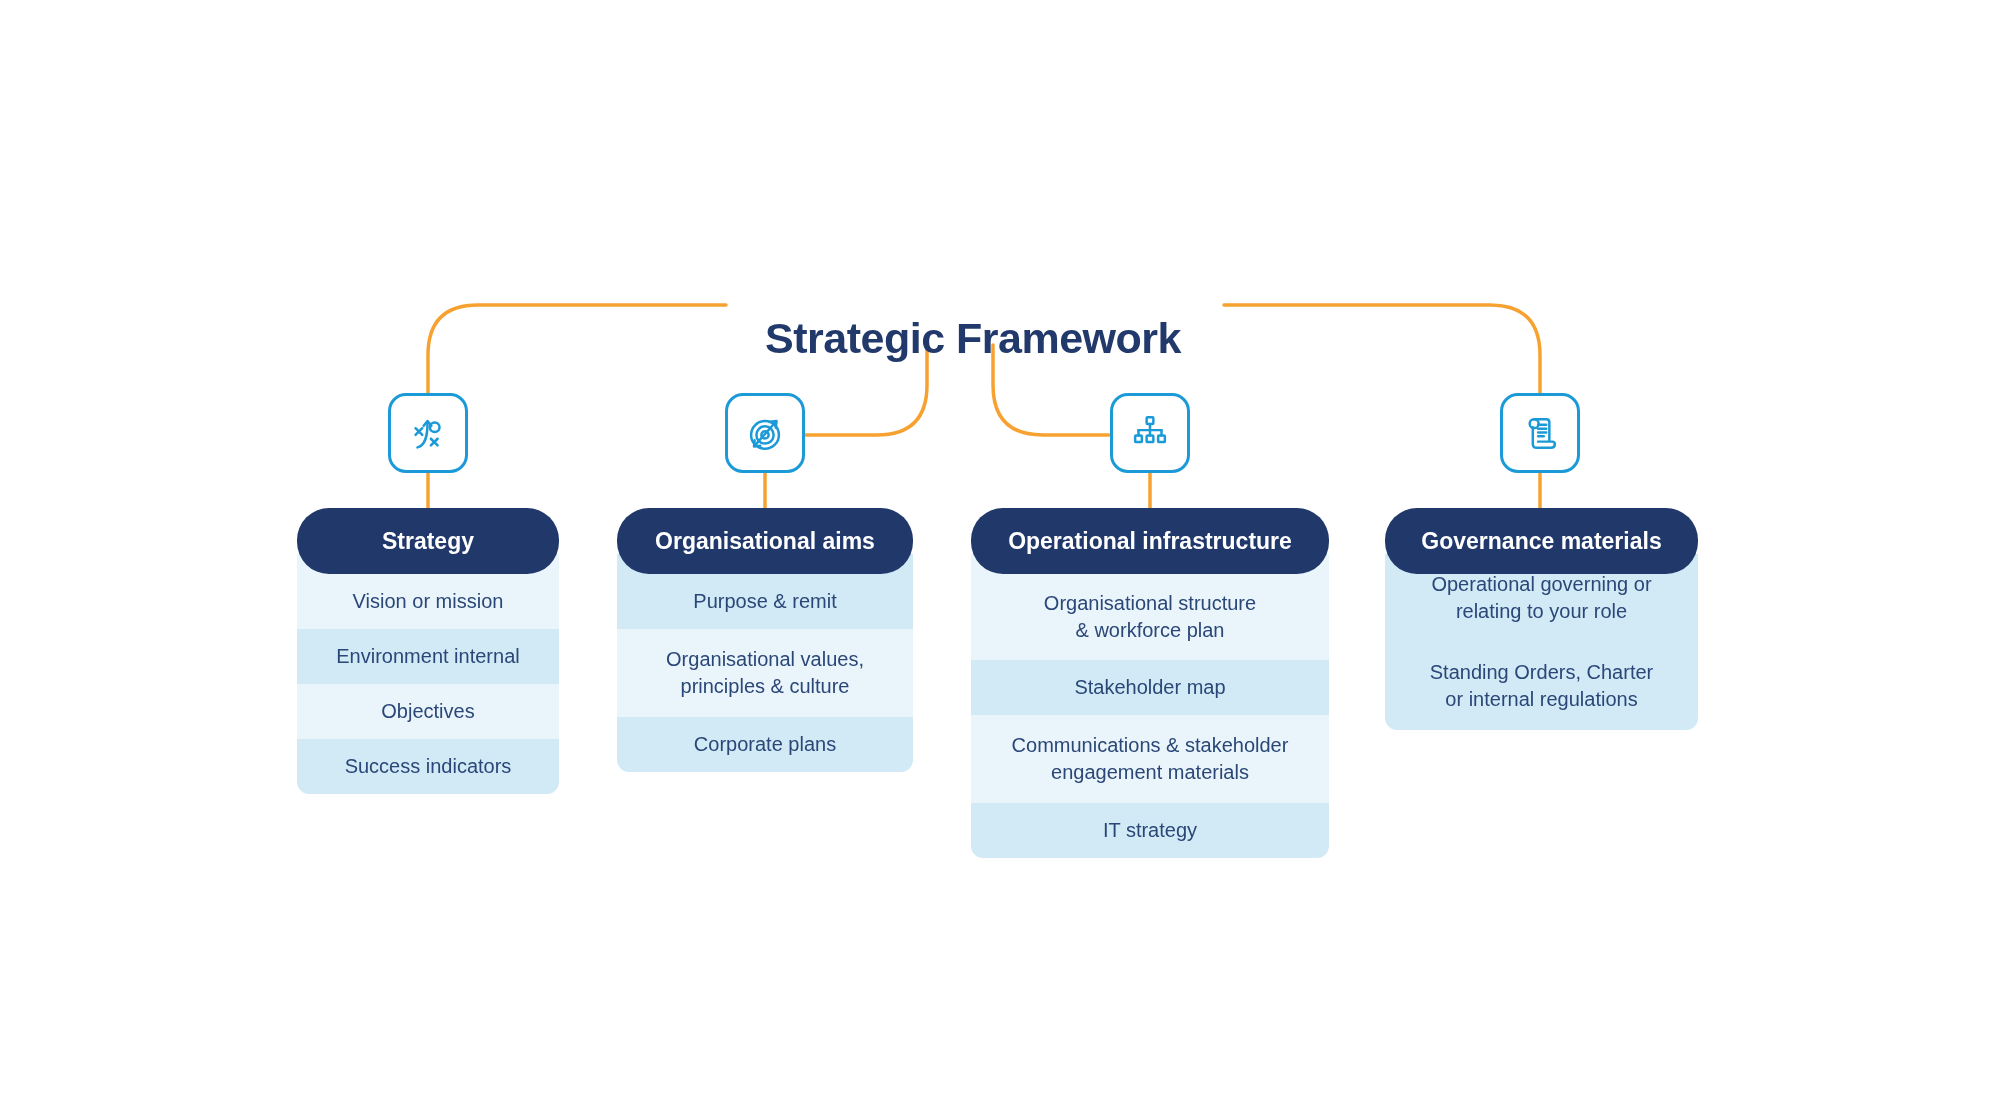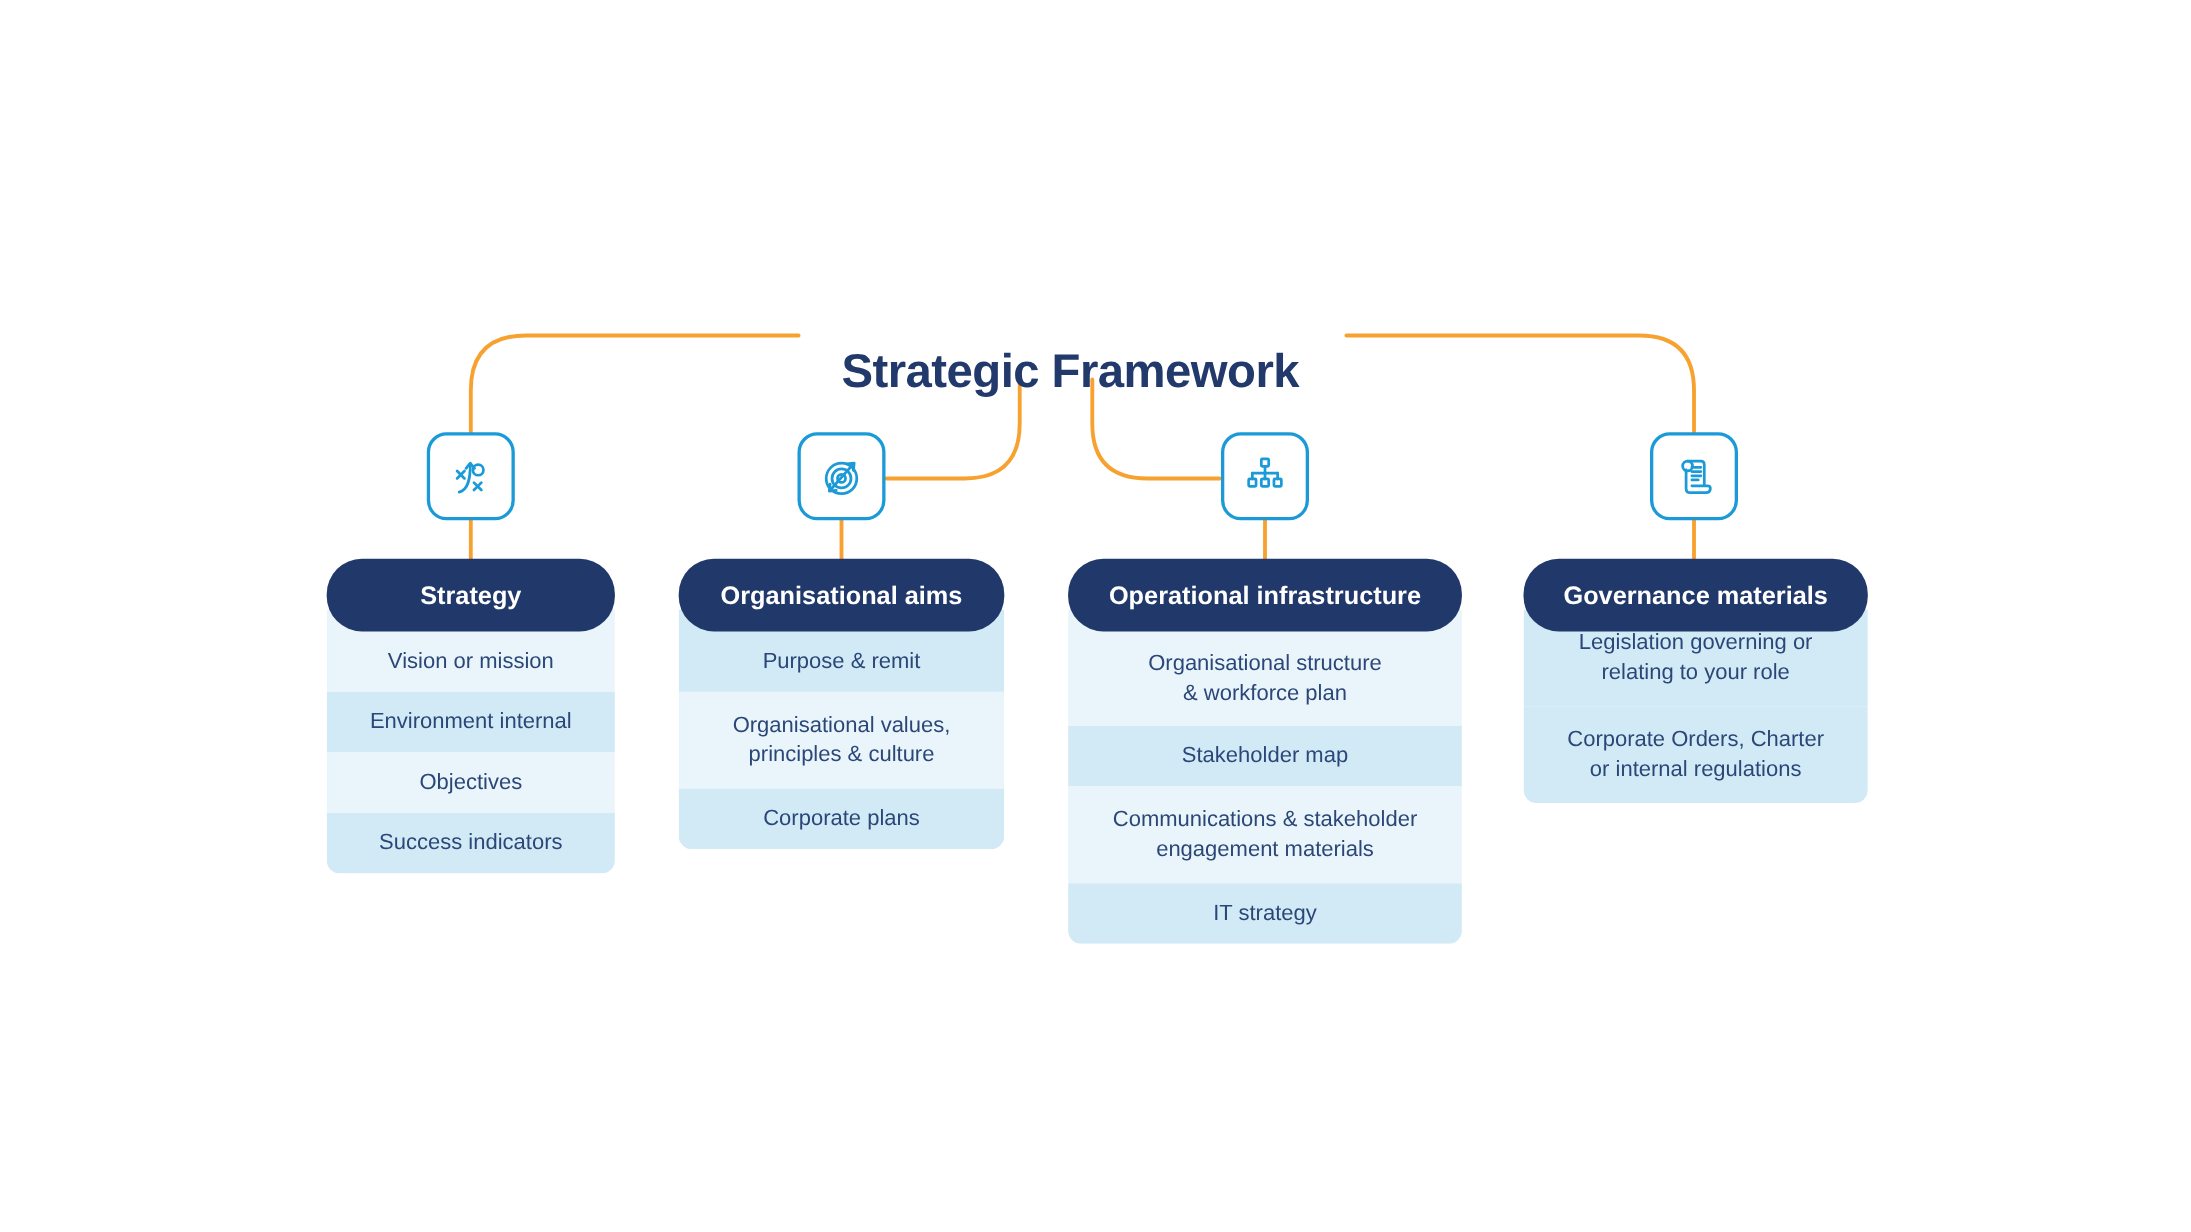--- a/index.html
+++ b/index.html
@@ -191,23 +191,23 @@
       <div class="row row--dark row--h1">
         <span>IT strategy</span>
       </div>
     </div>
   </div>
 
   <div class="col" style="left:1385px;width:313px;">
     <div class="col-header">Governance materials</div>
     <div class="col-body">
       <div class="row row--dark row--h2">
-        <span>Legislation governing or</span>
+        <span>Operational governing or</span>
         <span>relating to your role</span>
       </div>
       <div class="row row--dark row--h2">
-        <span>Corporate Orders, Charter</span>
+        <span>Standing Orders, Charter</span>
         <span>or internal regulations</span>
       </div>
     </div>
   </div>
 
 </div>
 
 </body></html>

